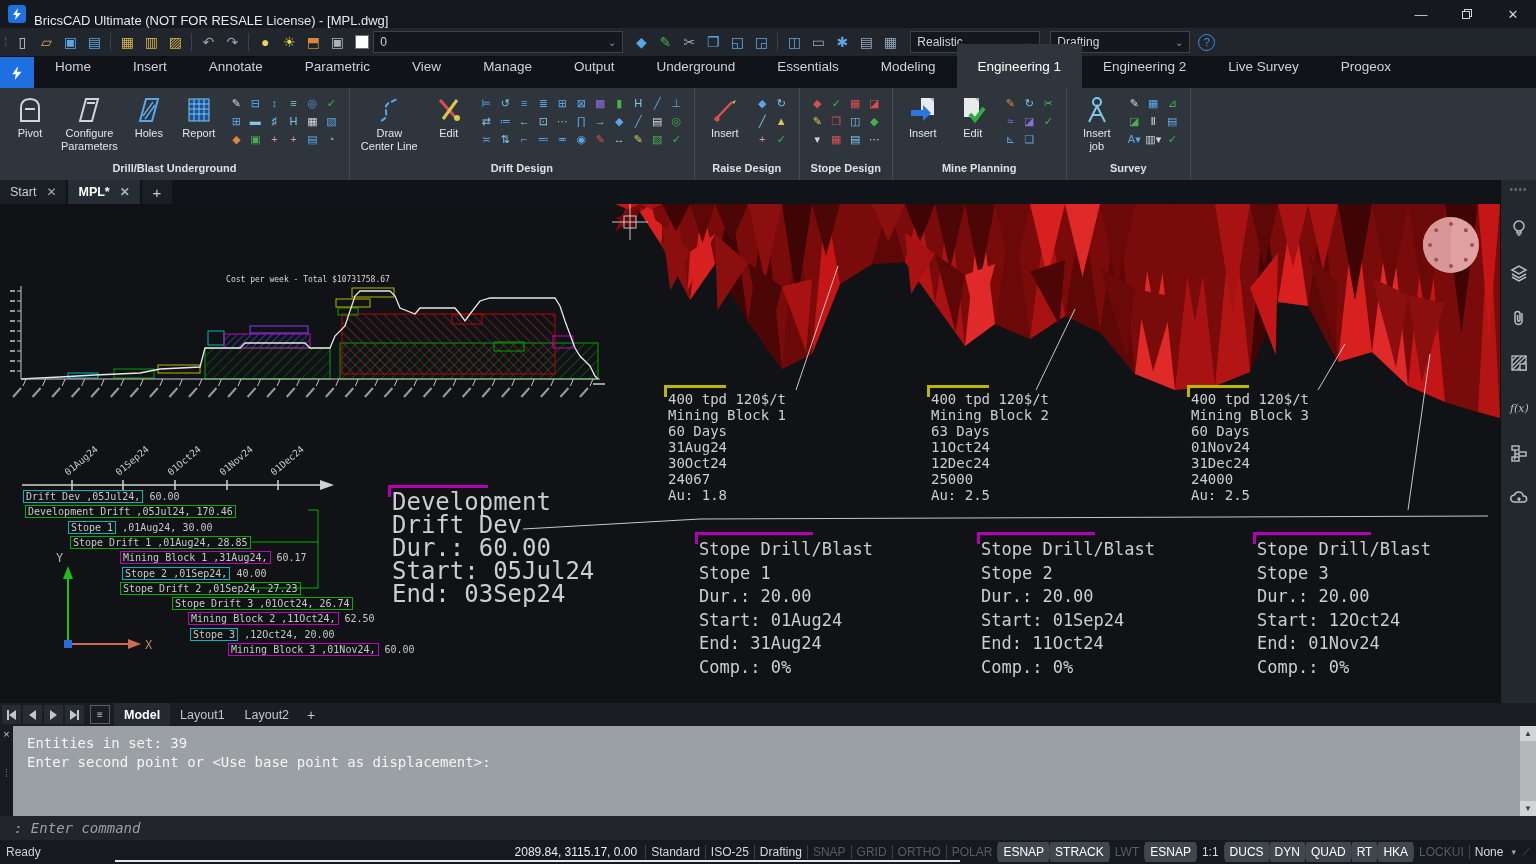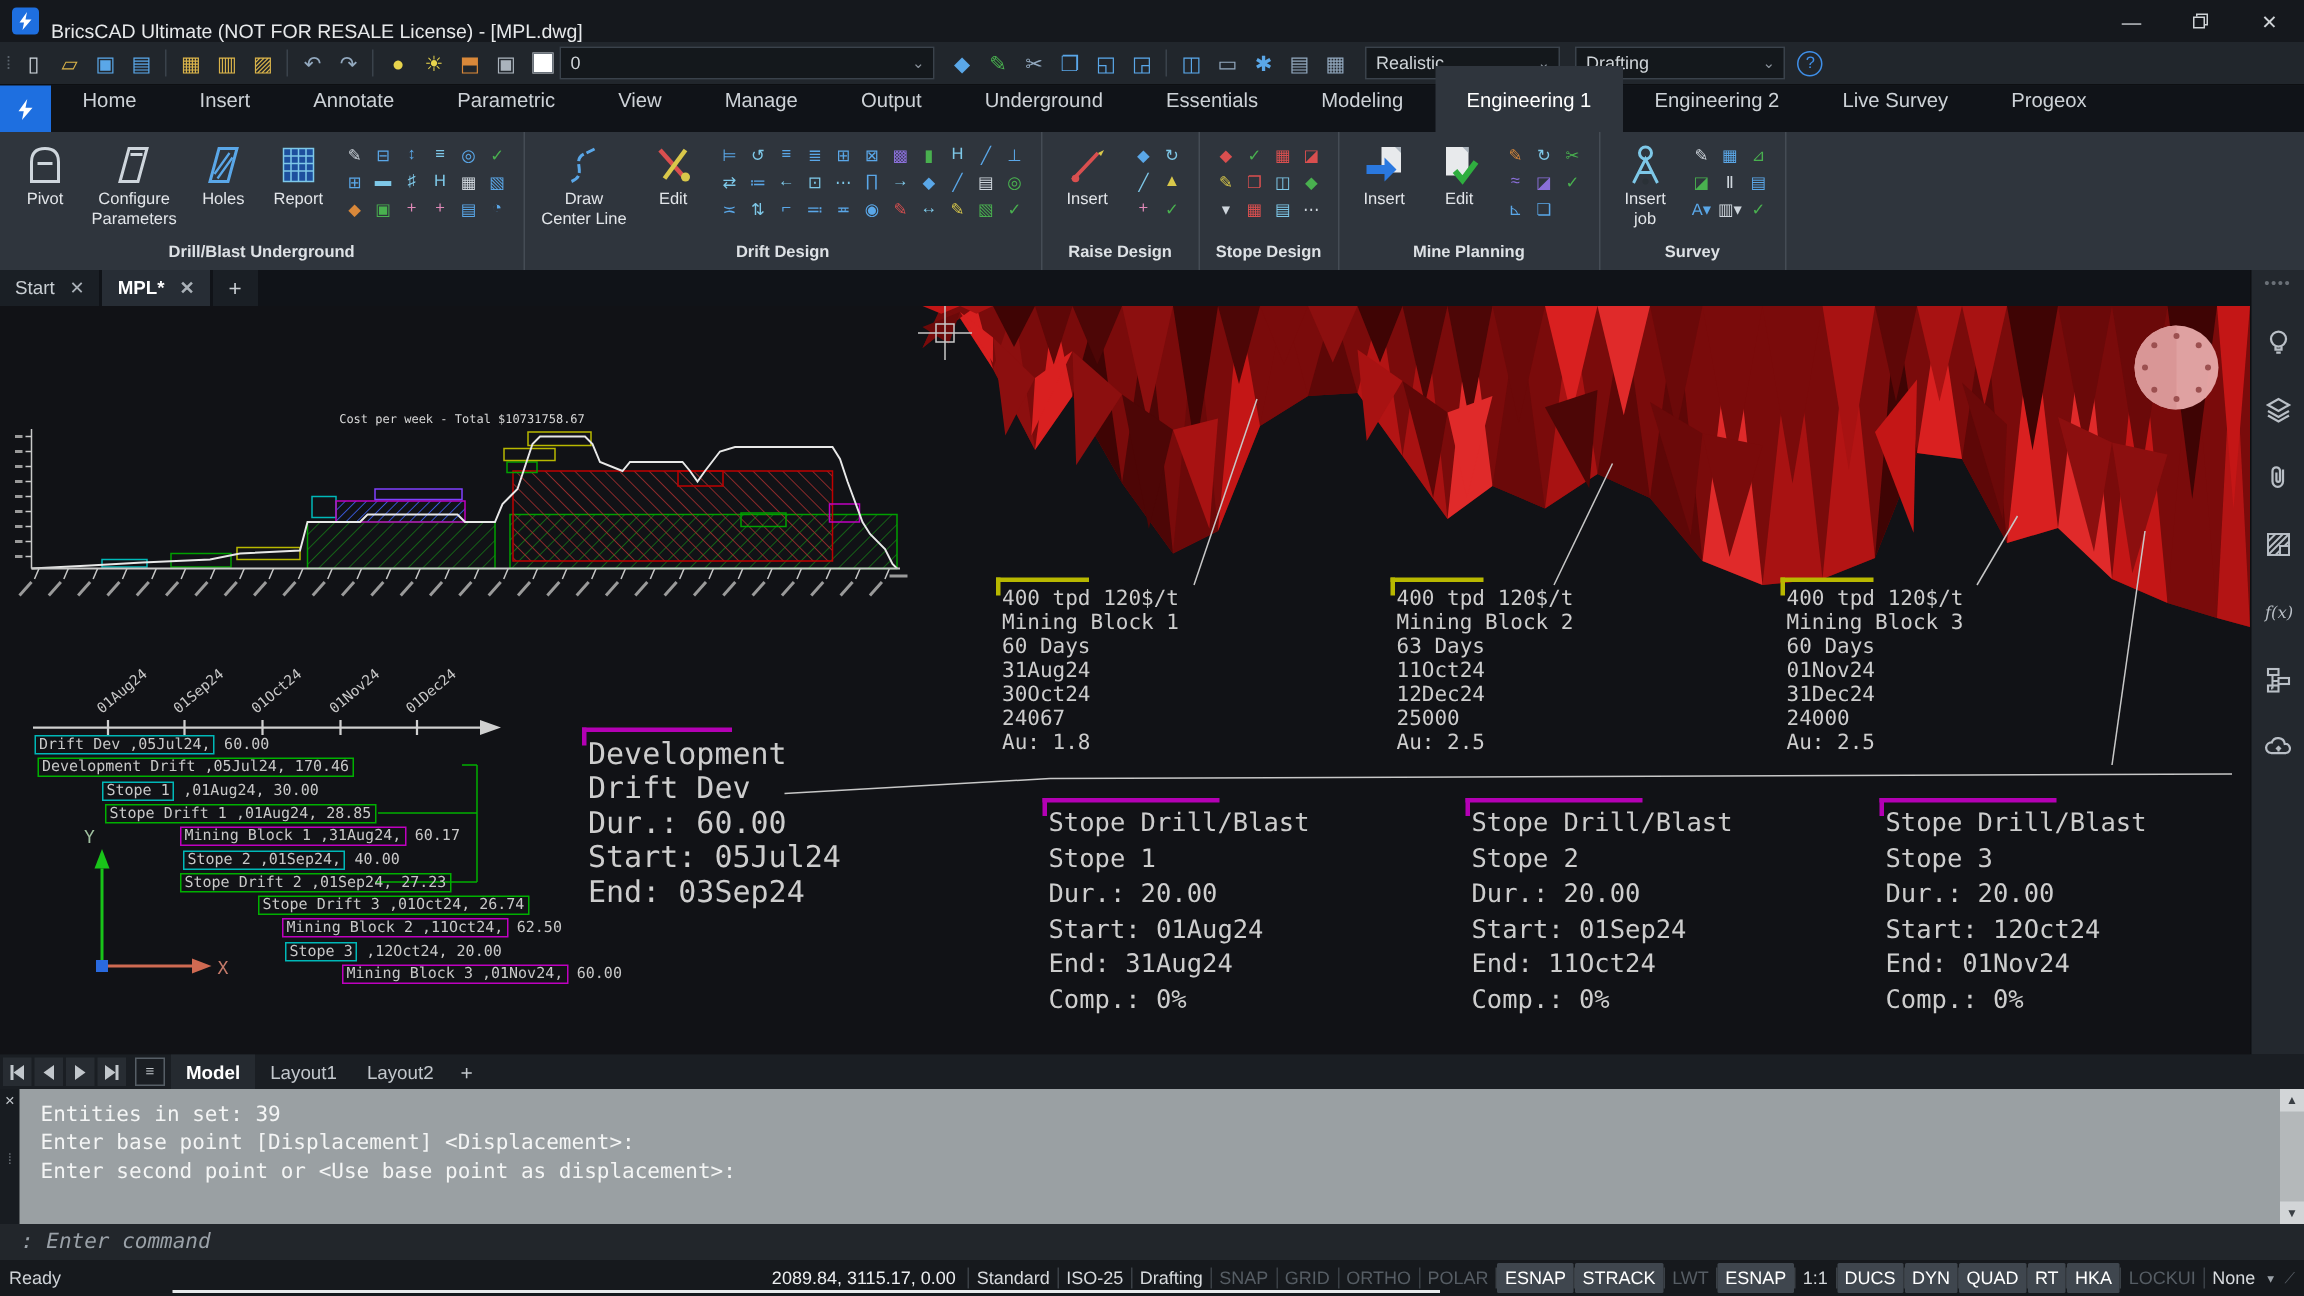--- a/index.html
+++ b/index.html
@@ -727,21 +727,21 @@
         <div class="gantt-row" style="left: 122px; top: 363.5px;"><span class="gbox" style="border-color: rgb(0, 184, 184);">Stope 2 ,01Sep24,</span><span> 40.00</span></div>
         <div class="gantt-row" style="left: 120px; top: 378.8px;"><span class="gbox" style="border-color: rgb(0, 176, 0);">Stope Drift 2 ,01Sep24, 27.23</span></div>
         <div class="gantt-row" style="left: 172px; top: 394.1px;"><span class="gbox" style="border-color: rgb(0, 176, 0);">Stope Drift 3 ,01Oct24, 26.74</span></div>
         <div class="gantt-row" style="left: 188px; top: 409.4px;"><span class="gbox" style="border-color: rgb(192, 0, 192);">Mining Block 2 ,11Oct24,</span><span> 62.50</span></div>
         <div class="gantt-row" style="left: 190px; top: 424.7px;"><span class="gbox" style="border-color: rgb(0, 184, 184);">Stope 3</span><span> ,12Oct24, 20.00</span></div>
         <div class="gantt-row" style="left: 228px; top: 440px;"><span class="gbox" style="border-color: rgb(192, 0, 192);">Mining Block 3 ,01Nov24,</span><span> 60.00</span></div>
       </div>
     <div id="annotations">
         <div>
           <div class="anno-bracket" style="left: 388px; top: 281px; width: 100px; height: 12px; border-color: rgb(180, 0, 180);"></div>
-          <div class="anno-block cadtext" style="left: 392px; top: 287px; font-size: 20px; line-height: 23px;">Development
+          <div class="anno-block cadtext" style="left: 392px; top: 287px; font-size: 24px; line-height: 23px;">Development
 Drift Dev
 Dur.: 60.00
 Start: 05Jul24
 End: 03Sep24</div>
         </div>
         <div>
           <div class="anno-bracket" style="left: 664px; top: 181px; width: 62px; height: 12px; border-color: rgb(184, 184, 0);"></div>
           <div class="anno-block cadtext" style="left: 668px; top: 187px; font-size: 14px; line-height: 16px;">400 tpd 120$/t
 Mining Block 1
 60 Days
@@ -874,21 +874,20 @@
     <div class="ltab-plus">+</div>
   </div>
 
   <div class="cmdpanel">
     <div class="cmd-left">
       <span class="cx">×</span>
       <span class="cg">⁞</span>
     </div>
     <div class="cmd-body" id="cmd-lines">
         <div>Entities in set: 39</div>
-        <div>Enter base point [Displacement] &lt;Displacement&gt;:</div>
         <div>Enter second point or &lt;Use base point as displacement&gt;:</div>
       </div>
     <div class="cmd-scroll">
       <div class="scr-btn">▲</div>
       <div class="scr-btn">▼</div>
     </div>
   </div>
   <div class="cmd-prompt">: Enter command</div>
 
   <div class="statusbar">

